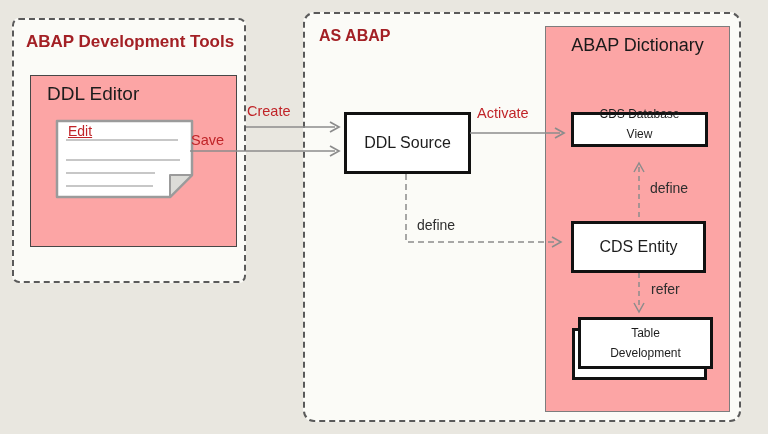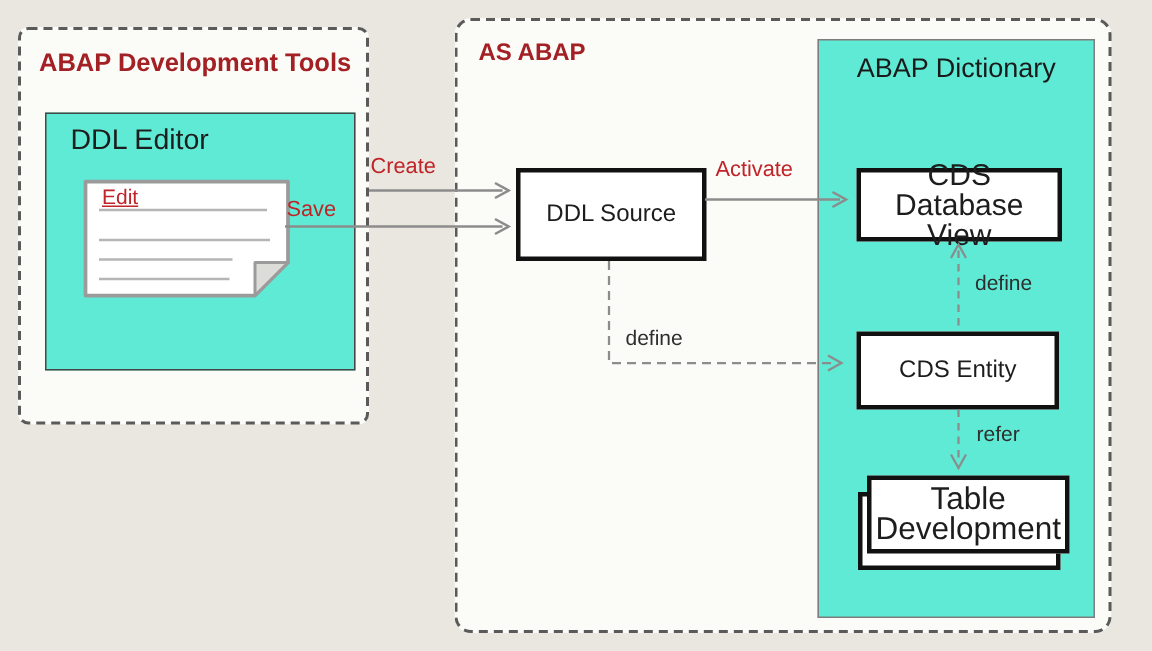--- a/index.html
+++ b/index.html
@@ -25,21 +25,21 @@
   .panel-title {
     position: absolute;
     font-size: 17px; font-weight: bold; color: #a32025;
     white-space: nowrap;
   }
   #adt-title { left: 12px; top: 12px; }
   #asabap-title { left: 14px; top: 13px; font-size: 16px; }
 
   .yellow-box {
     position: absolute;
-    background: #5eead4;
+    background: #fca5a5;
   }
   #ddl-editor {
     left: 16px; top: 55px; width: 207px; height: 172px;
     border: 1.5px solid #474747;
   }
   #ddl-editor-title {
     position: absolute; left: 16px; top: 7px;
     font-size: 19px; color: #1d1d1d; white-space: nowrap;
   }
   #note-svg { position: absolute; left: 24px; top: 43px; width: 140px; height: 80px; }
@@ -58,24 +58,24 @@
   }
   #ddl-source { left: 39px; top: 98px; width: 127px; height: 62px; font-size: 16px; }
   #dictionary-box {
     left: 240px; top: 12px; width: 185px; height: 386px;
     border: 1.5px solid #7d7d7d;
   }
   #dictionary-title {
     position: absolute; left: 0; top: 8px; width: 100%;
     text-align: center; font-size: 18px; color: #1a1a1a; white-space: nowrap;
   }
-  #cds-db-view { left: 25px; top: 85px; width: 137px; height: 49px; font-size: 20px; line-height: 20px; }
+  #cds-db-view { left: 25px; top: 85px; width: 137px; height: 35px; font-size: 12px; line-height: 20px; align-items: flex-end; }
   #cds-entity  { left: 25px; top: 194px; width: 135px; height: 52px; font-size: 16px; }
   #table-back  { left: 26px; top: 301px; width: 135px; height: 52px; }
-  #table-front { left: 32px; top: 290px; width: 135px; height: 52px; font-size: 21px; line-height: 20px; }
+  #table-front { left: 32px; top: 290px; width: 135px; height: 52px; font-size: 12px; line-height: 20px; }
   .two-line span { display: block; }
 
   #arrow-layer {
     position: absolute; left: 0; top: 0; width: 768px; height: 434px;
     pointer-events: none; z-index: 5;
   }
   .edge-label {
     position: absolute; z-index: 6; white-space: nowrap;
   }
   .edge-label.red { color: #c02428; font-size: 14.5px; }

